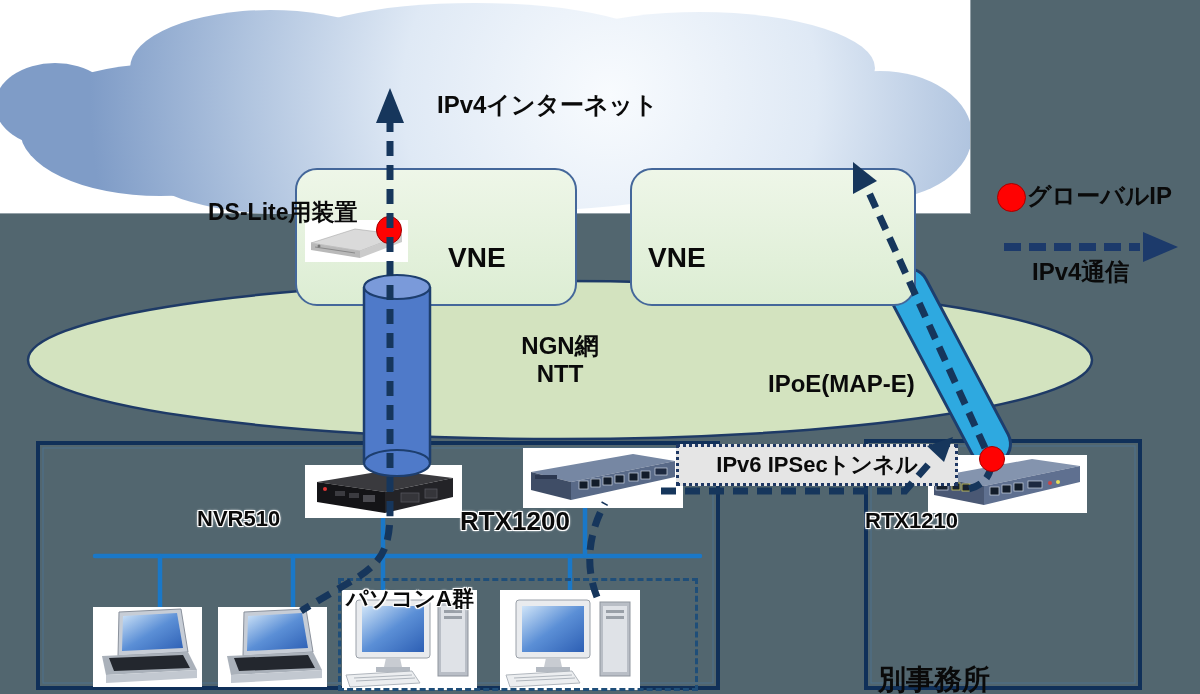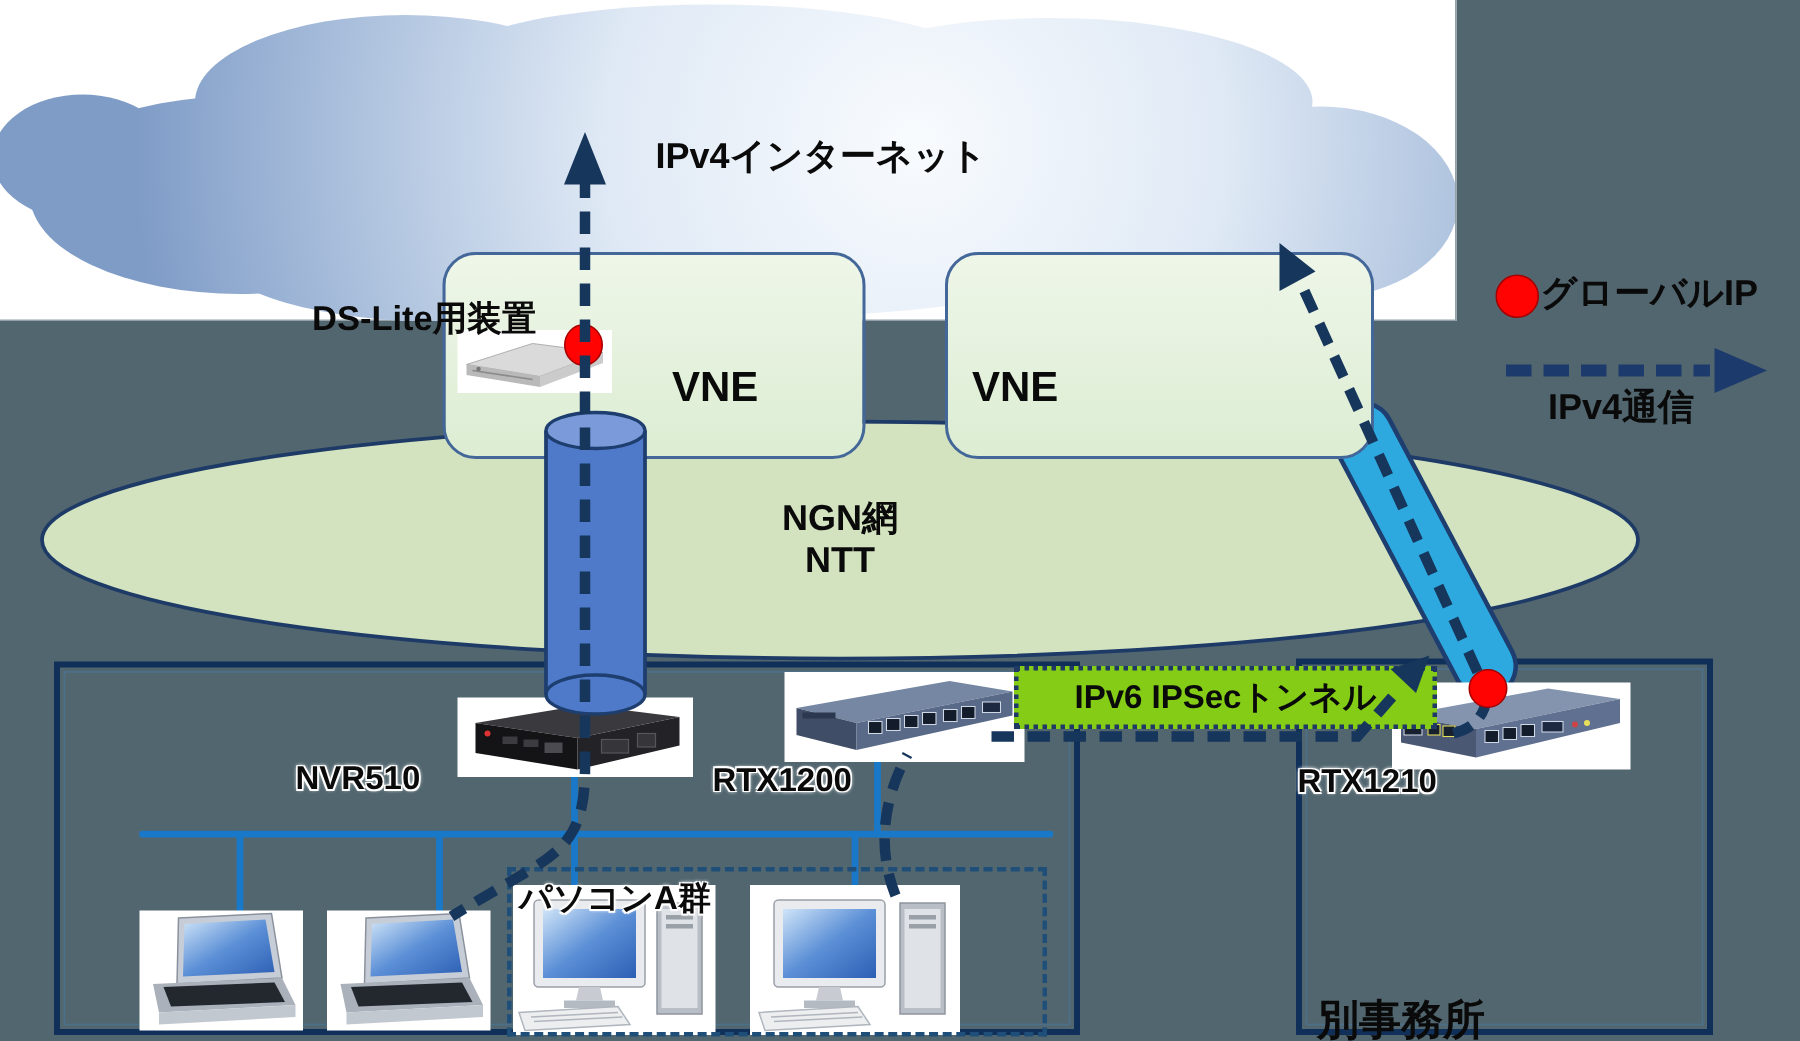--- a/index.html
+++ b/index.html
@@ -7,21 +7,21 @@
          font-family:"Liberation Sans","DejaVu Sans",sans-serif;}
   .abs{position:absolute;}
   .layer{position:absolute;left:0;top:0;width:1200px;height:694px;pointer-events:none;}
   .white-bg{left:0;top:0;width:970px;height:213px;background:#ffffff;
             border-right:1px solid #94a1a8;border-bottom:1px solid #94a1a8;}
   .lbl{position:absolute;font-weight:bold;color:#0a0a0a;white-space:nowrap;line-height:1.05;}
   .glow{text-shadow:0 0 3px #fff,0 0 3px #fff,1px 1px 0 #fff,-1px -1px 0 #fff,1px -1px 0 #fff,-1px 1px 0 #fff;}
   .vne-box{border:2px solid #44679a;border-radius:22px;
            background:linear-gradient(#eef6e8,#dcedd3);}
   .patch{background:#ffffff;}
-  .yellow-box{background:#84cc16;border:3px dotted #1f3864;box-sizing:border-box;
+  .yellow-box{background:#e5e5e5;border:3px dotted #1f3864;box-sizing:border-box;
               display:flex;align-items:center;justify-content:center;}
   .pc-box{border:3px dashed #1f4e79;box-sizing:border-box;background:transparent;}
   .legend-dot{width:27px;height:27px;border-radius:50%;background:#ff0202;border:1px solid #a50000;}
 </style>
 </head>
 <body>
 
 <div class="stage">
 
   <div class="abs white-bg"></div>
@@ -201,22 +201,23 @@
   </div>
 
   <div class="lbl" style="left:437px;top:92px;font-size:24px;">IPv4インターネット</div>
   <div class="lbl" style="left:208px;top:200px;font-size:23px;">DS-Lite用装置</div>
   <div class="lbl" style="left:448px;top:243px;font-size:28px;">VNE</div>
   <div class="lbl" style="left:648px;top:243px;font-size:28px;">VNE</div>
   <div class="lbl" style="left:460px;top:332px;width:200px;text-align:center;font-size:24px;line-height:28px;">
     <div>NGN網</div>
     <div>NTT</div>
   </div>
+  <div class="lbl" style="left:768px;top:371px;font-size:24px;">IPoE(MAP-E)</div>
   <div class="lbl glow" style="left:197px;top:507px;font-size:22px;">NVR510</div>
-  <div class="lbl glow" style="left:460px;top:508px;font-size:22px;margin-left:15px;">RTX1200</div>
+  <div class="lbl glow" style="left:460px;top:508px;font-size:26px;">RTX1200</div>
   <div class="lbl glow" style="left:865px;top:509px;font-size:22px;">RTX1210</div>
   <div class="lbl glow" style="left:346px;top:587px;font-size:22px;">パソコンA群</div>
   <div class="lbl" style="left:878px;top:665px;font-size:28px;">別事務所</div>
 
   <div class="abs legend-dot" style="left:997px;top:183px;"></div>
   <div class="lbl" style="left:1027px;top:183px;font-size:24px;text-align:center;">グローバルIP</div>
   <div class="lbl" style="left:1032px;top:259px;font-size:24px;">IPv4通信</div>
 
   <svg class="layer" viewBox="0 0 1200 694">
 

